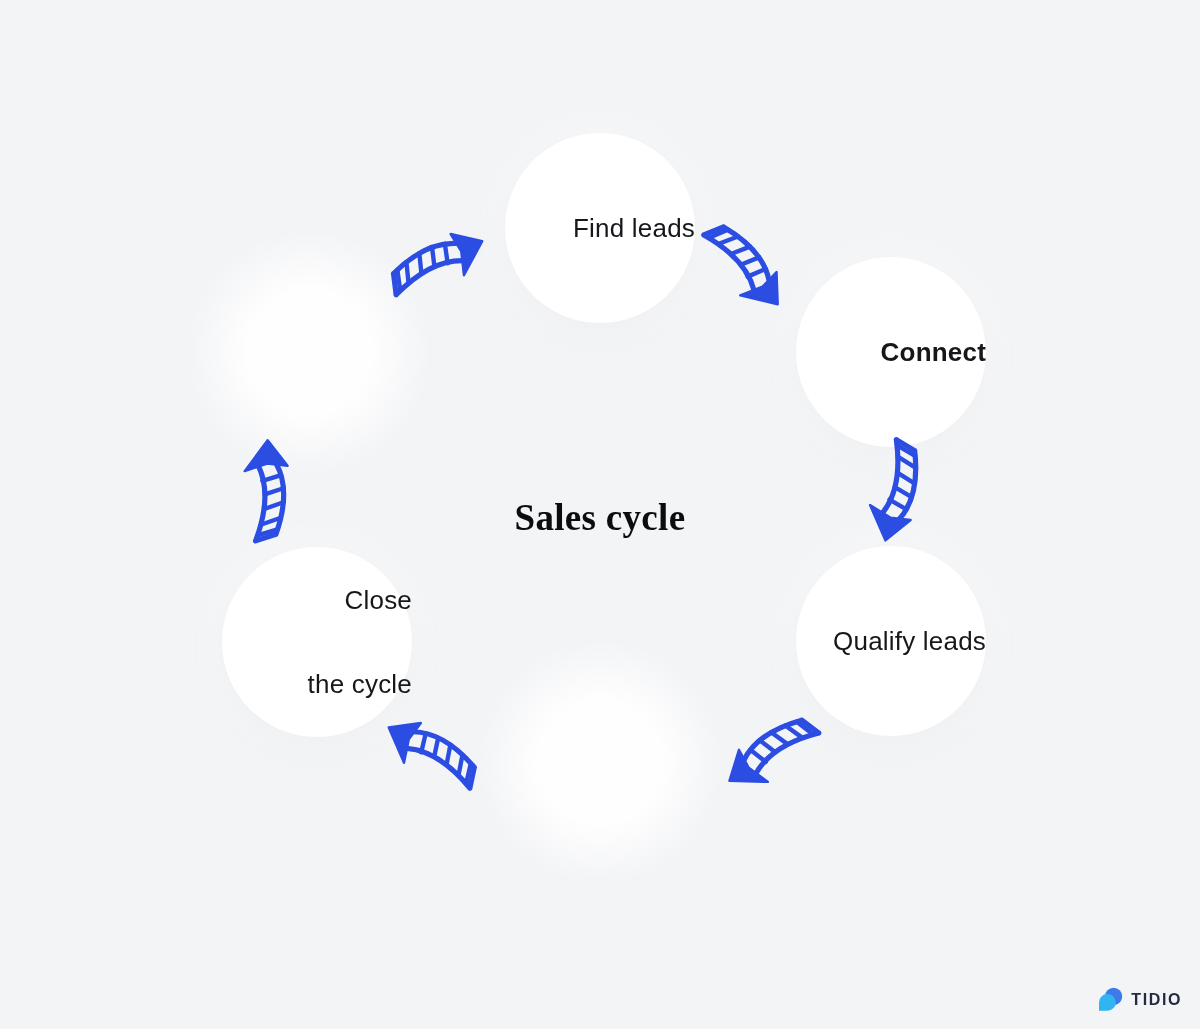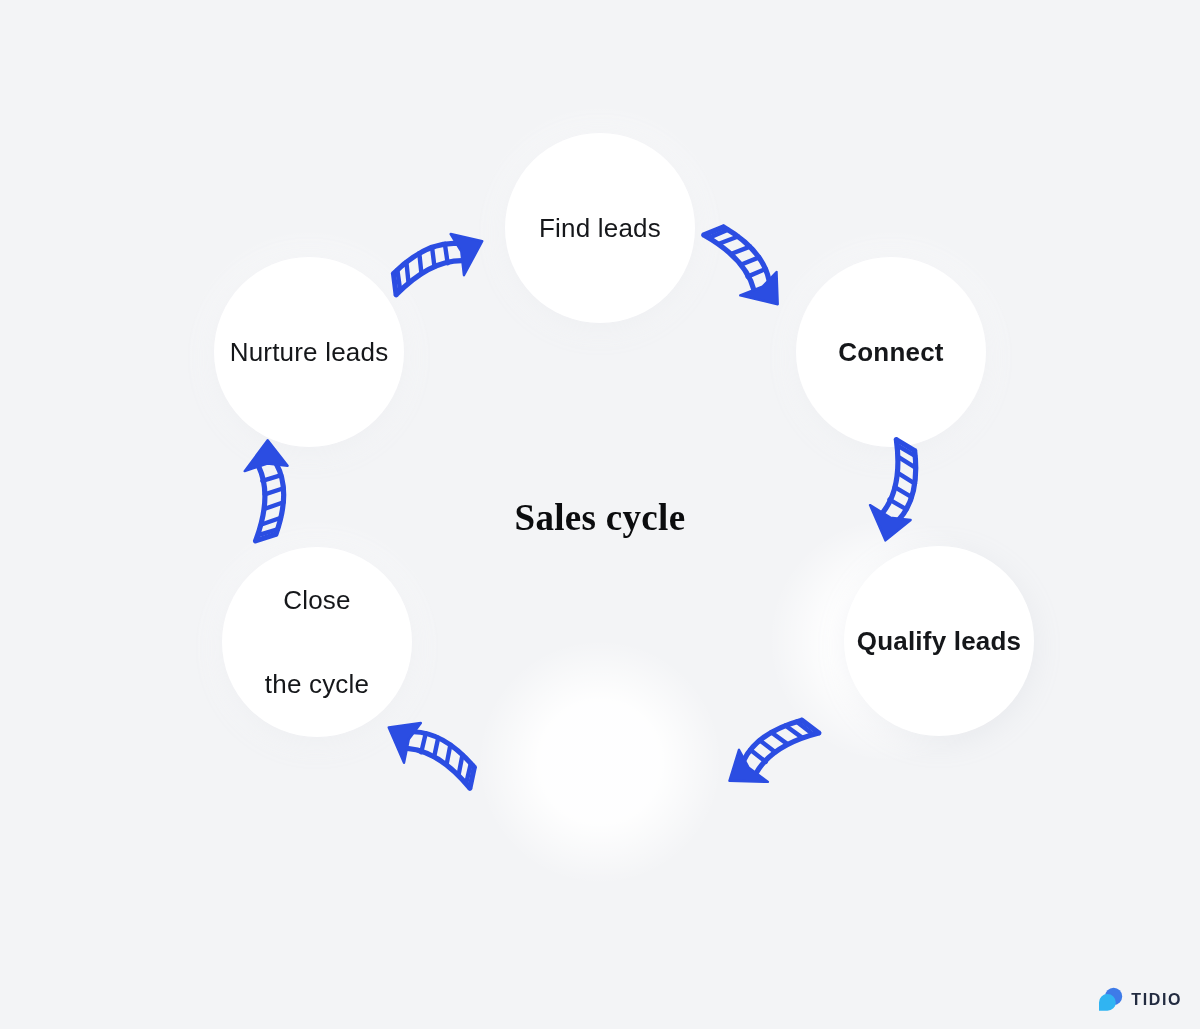--- a/index.html
+++ b/index.html
@@ -23,32 +23,32 @@
   }
   .node {
     position: absolute;
     width: 190px;
     height: 190px;
     border-radius: 50%;
     background: #ffffff;
     box-shadow: 0 6px 30px rgba(170,176,190,0.14);
     display: flex;
     flex-direction: column;
-    align-items: center;
+    align-items: flex-end;
     justify-content: center;
     text-align: center;
     color: #15171a;
     font-size: 26px;
     line-height: 1.4;
     letter-spacing: 0.2px;
   }
   .node span { display: block; }
   .node-find    { left: 505px; top: 133px; }
   .node-connect { left: 796px; top: 257px; font-weight: bold; }
-  .node-qualify { left: 844px; top: 546px; font-weight: bold; }
+  .node-qualify { left: 796px; top: 546px; }
   .node-overcome{ left: 505px; top: 667px; }
   .node-close   { left: 222px; top: 547px; gap: 48px; }
   .node-nurture { left: 214px; top: 257px; }
 
   .page-title {
     position: absolute;
     left: 0; right: 0;
     top: 496px;
     text-align: center;
     font-size: 37px;
@@ -120,24 +120,20 @@
     <span>Qualify leads</span>
     <span></span>
   </div>
 
 
   <div class="node node-close">
     <span>Close</span>
     <span>the cycle</span>
   </div>
 
-  <div class="node node-nurture">
-    <span>Nurture leads</span>
-    <span></span>
-  </div>
 
   <svg class="arrow arrow-nw" viewBox="0 0 132 70">
       <use href="#hand-arrow"></use>
     </svg>
   <svg class="arrow arrow-ne" viewBox="0 0 132 70">
       <use href="#hand-arrow"></use>
     </svg>
   <svg class="arrow arrow-e" viewBox="0 0 132 70">
       <use href="#hand-arrow"></use>
     </svg>

